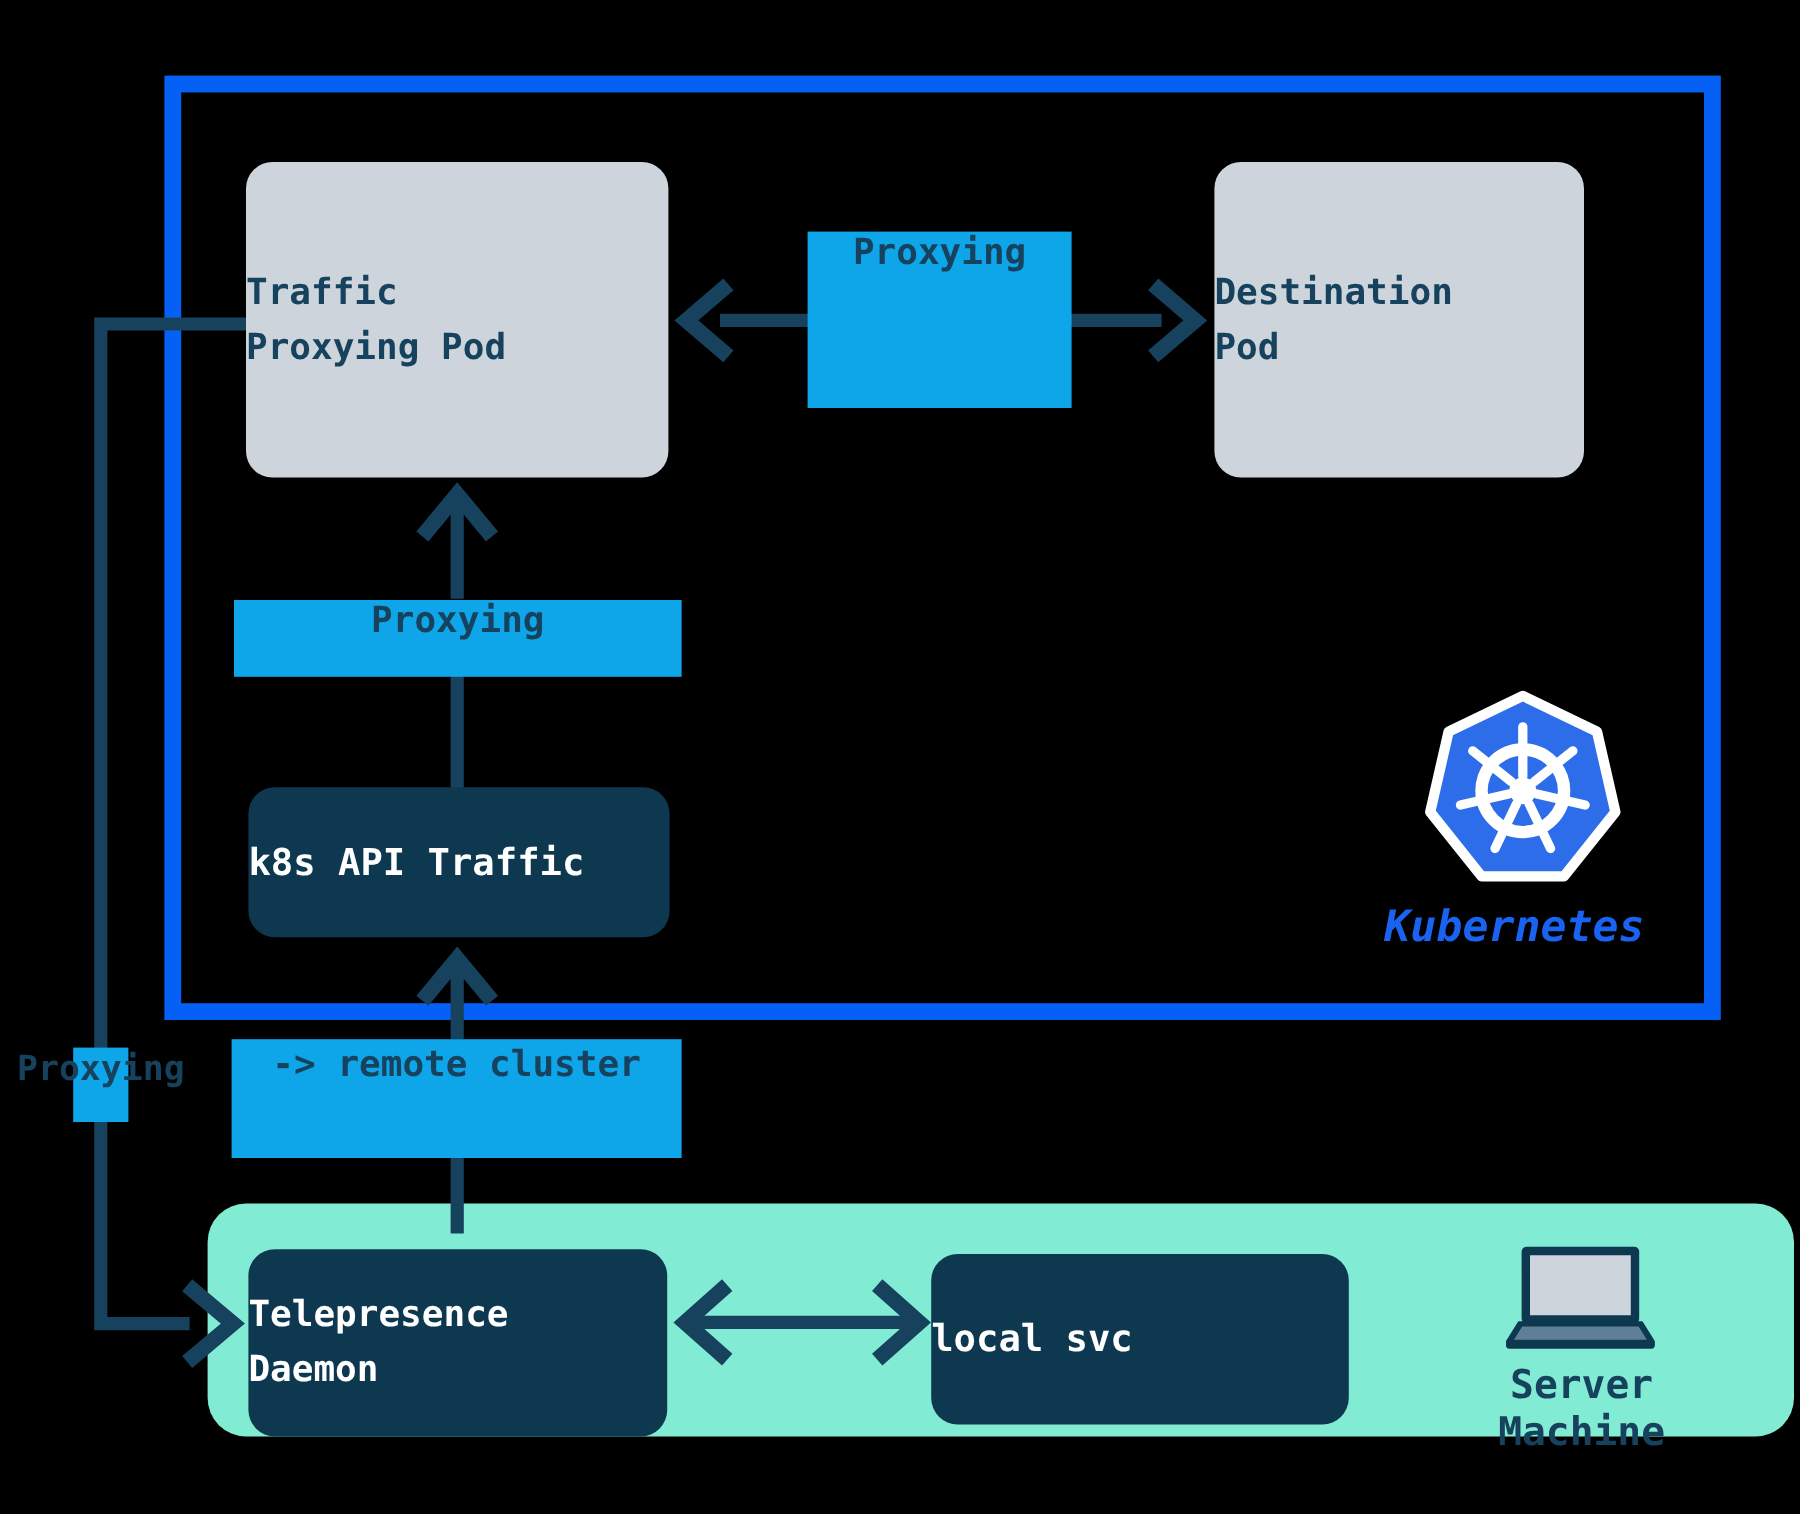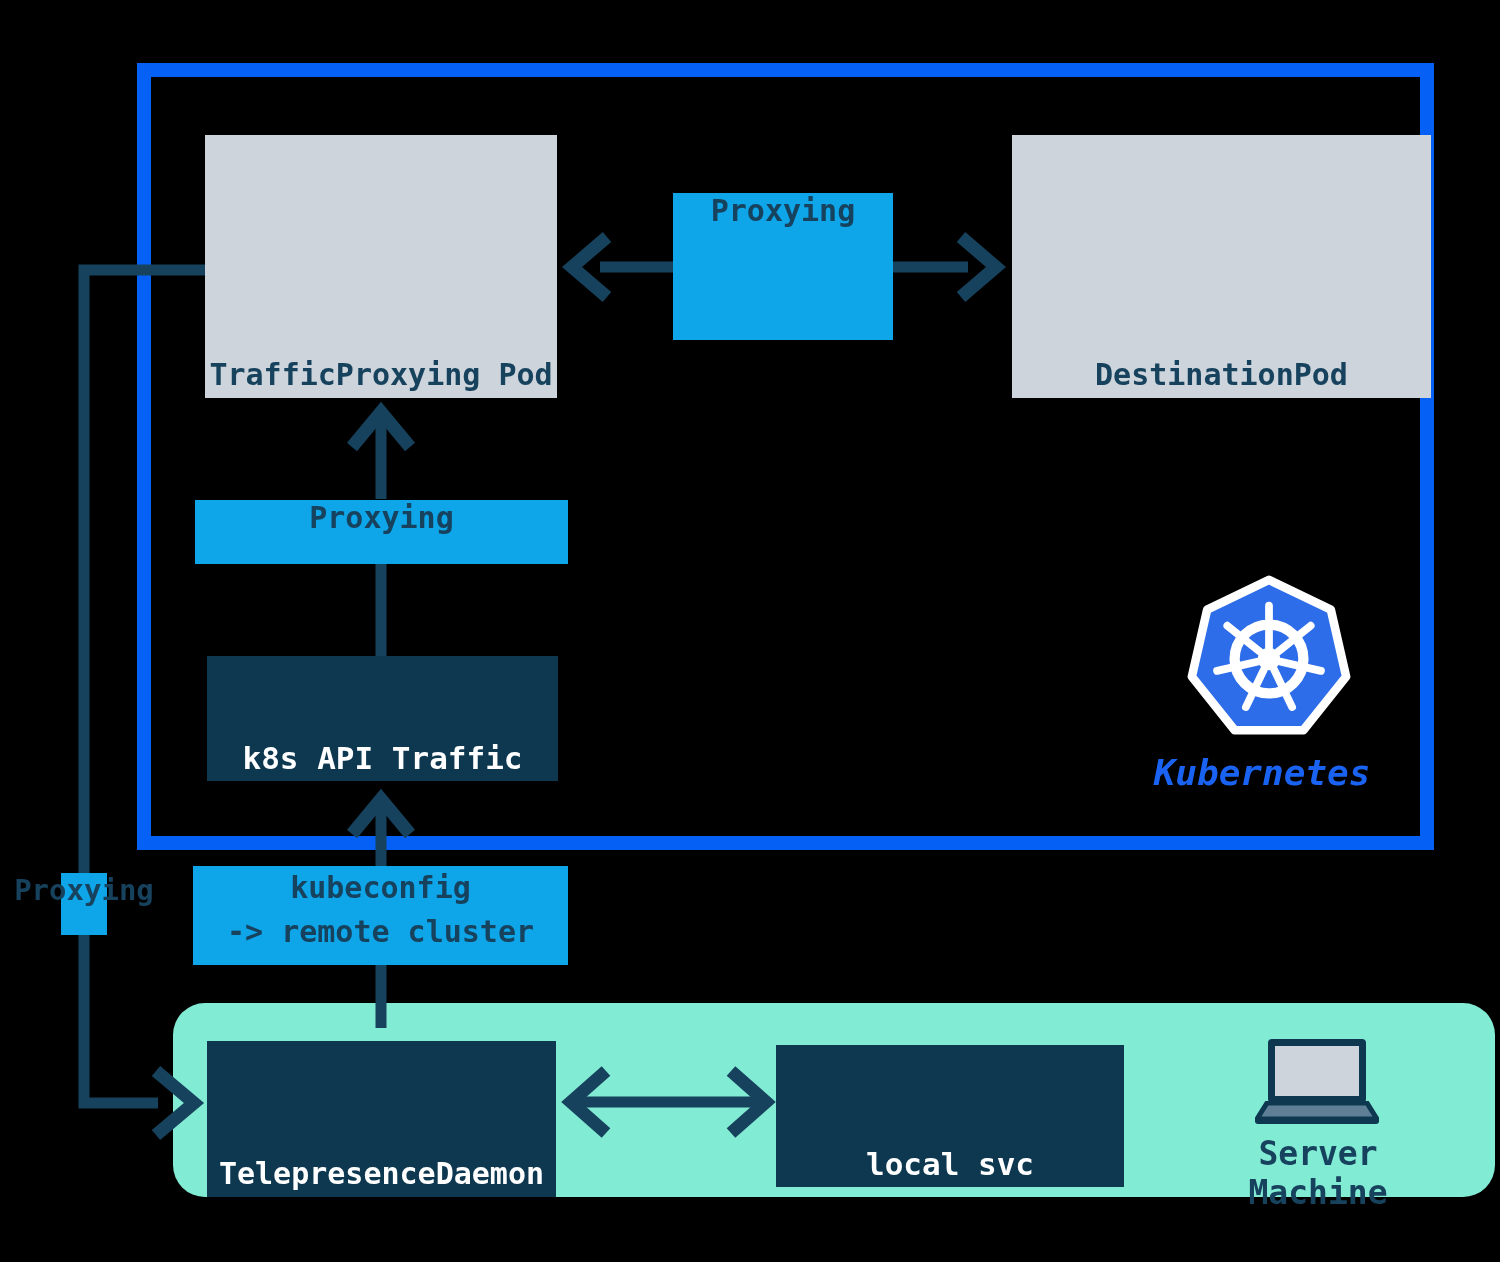--- a/index.html
+++ b/index.html
@@ -9,32 +9,32 @@
     overflow:hidden;
   }
   .abs{position:absolute;}
   
   .cluster-frame{
     left:137px;top:63px;width:1297px;height:787px;
     border:14px solid #0561F5;box-sizing:border-box;
   }
   
   .node{
-    display:flex;flex-direction:row;align-items:flex-end;justify-content:center;
-    text-align:center;box-sizing:border-box;
+    display:flex;flex-direction:column;align-items:flex-start;justify-content:center;
+    text-align:center;box-sizing:border-box;border-radius:22px;
   }
   .node-gray{background:#CDD4DB;color:#17425D;font-size:30px;font-weight:700;line-height:46px;}
   .node-navy{background:#0D3850;color:#FFFFFF;font-size:31px;font-weight:700;line-height:46px;}
   .label-white{
     background:#0ea5e9;color:#17425D;font-weight:700;
     display:flex;flex-direction:column;align-items:center;justify-content:flex-start;
     text-align:center;white-space:nowrap;
   }
   #traffic-manager-pod{left:205px;top:135px;width:352px;height:263px;}
-  #destination-pod{left:1012px;top:135px;width:419px;height:263px;}
+  #destination-pod{left:1012px;top:135px;width:308px;height:263px;}
   #proxying-center{left:673px;top:193px;width:220px;height:147px;font-size:30px;}
   #proxying-mid{left:195px;top:500px;width:373px;height:64px;font-size:30px;}
   #k8s-api-server{left:207px;top:656px;width:351px;height:125px;}
   #kubeconfig-label{left:193px;top:866px;width:375px;height:99px;font-size:30px;line-height:44px;}
   #proxying-left{left:61px;top:873px;width:46px;height:62px;font-size:29px;overflow:visible;}
   
   #local-machine-box{
     left:173px;top:1003px;width:1322px;height:194px;
     background:#82EBD4;border-radius:32px;
   }
@@ -110,21 +110,20 @@
 
   <div class="abs label-white" id="proxying-mid">
     <span>Proxying</span>
   </div>
 
   <div class="abs node node-navy" id="k8s-api-server">
     <span>k8s API Traffic</span>
   </div>
 
   <div class="abs label-white" id="kubeconfig-label">
-    <span>kubeconfig</span>
     <span>-&gt; remote cluster</span>
   </div>
 
   <div class="abs label-white" id="proxying-left">
     <span>Proxying</span>
   </div>
 
   <div class="abs node node-navy" id="telepresence-daemon">
     <span>Telepresence</span>
     <span>Daemon</span>

